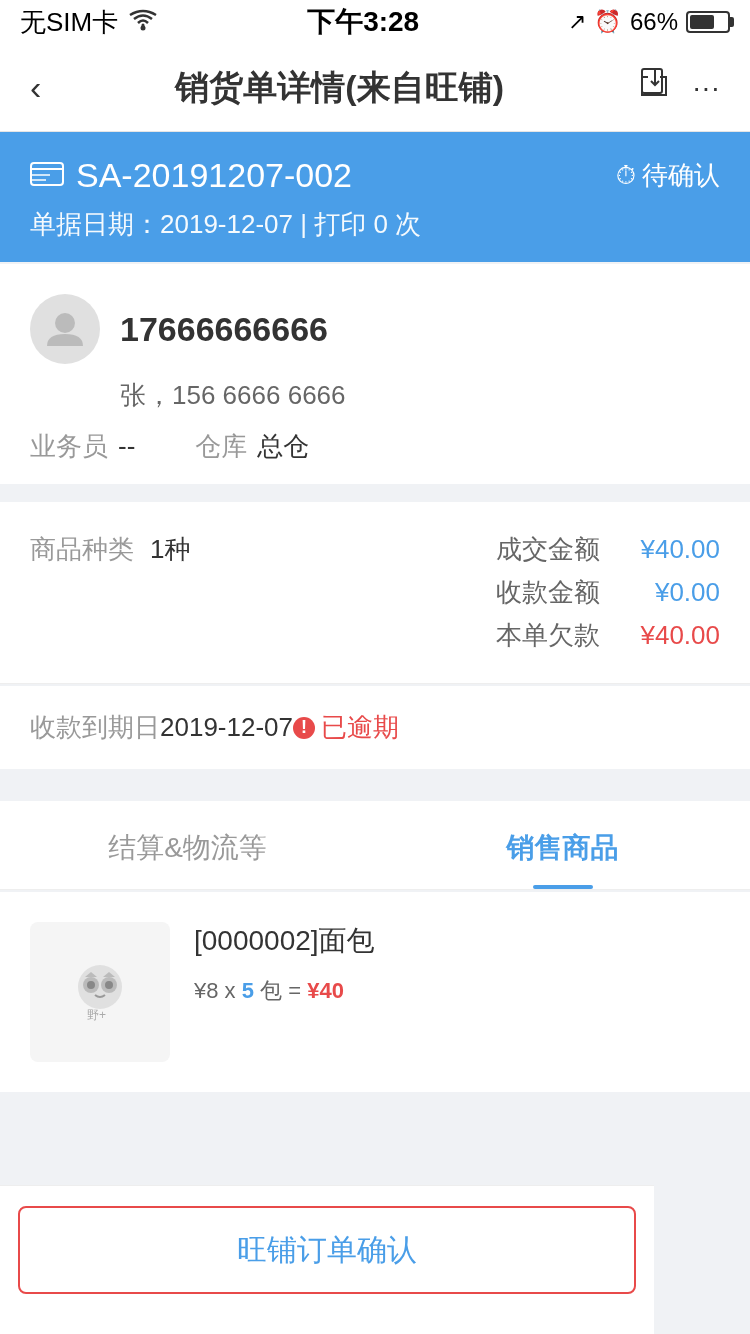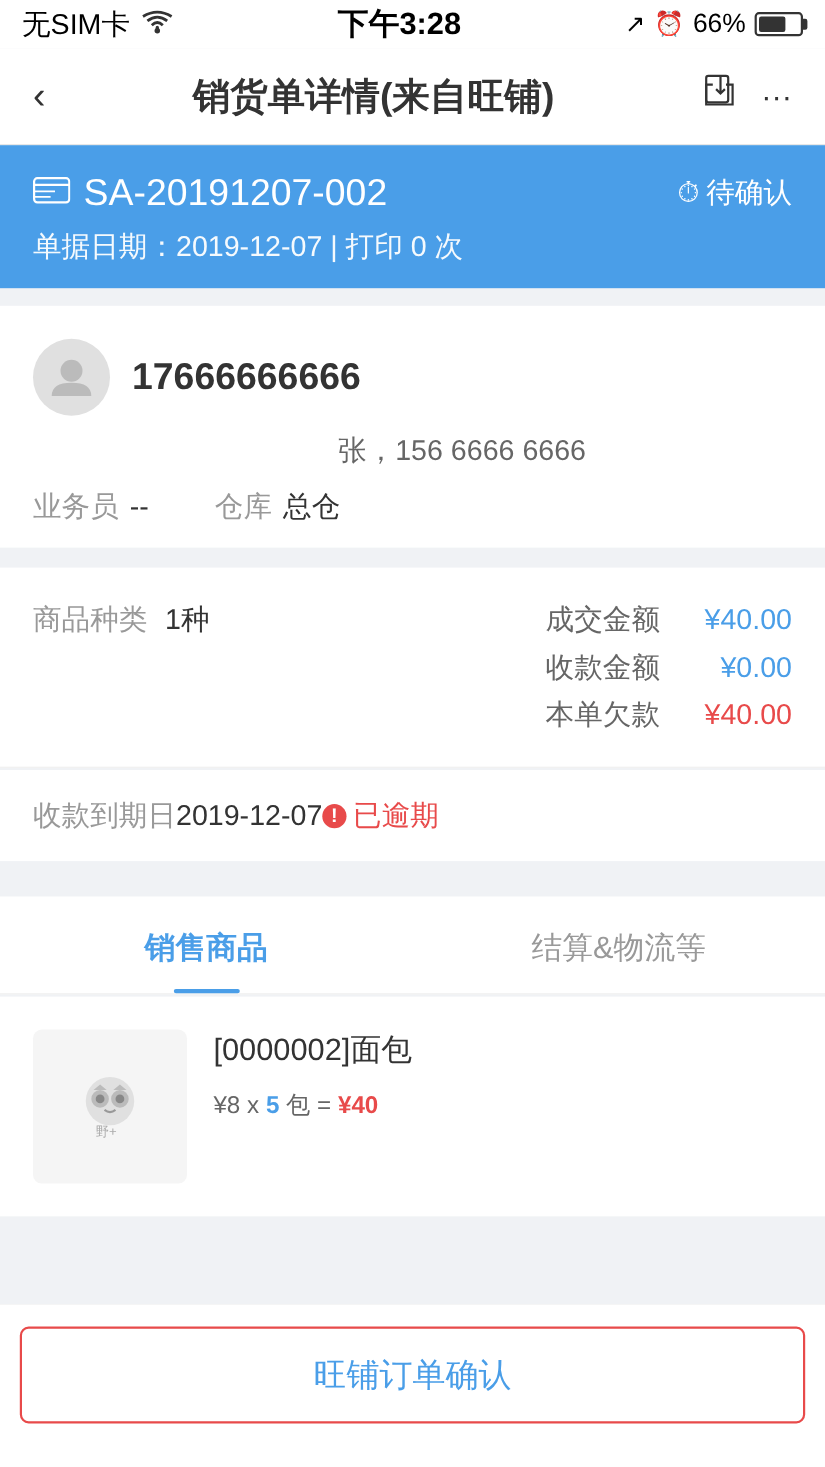--- a/index.html
+++ b/index.html
@@ -83,22 +83,21 @@
     .order-date {
       font-size: 26px;
       color: #fff;
       opacity: 0.95;
     }
 
     
     .customer-section {
       background: #fff;
       padding: 30px 30px 20px;
-      margin-top: 16px;
-      text-align: center;
+      margin-top: 2px;
     }
     .customer-top {
       display: flex;
       align-items: center;
       gap: 20px;
       margin-bottom: 14px;
     }
     .avatar {
       width: 70px; height: 70px;
       border-radius: 50%;
@@ -228,21 +227,21 @@
     .product-name { font-size: 28px; color: #333; margin-bottom: 16px; font-weight: 500; }
     .product-price { font-size: 22px; color: #666; }
     .product-price .highlight { color: #4a9ee8; font-weight: 600; }
     .product-price .total { color: #e84a4a; font-weight: 700; }
 
     
     .bottom-button-container {
       position: fixed;
       bottom: 0;
       left: 0;
-      width: 750px;
+      width: 654px;
       background: #fff;
       padding: 20px 18px 40px;
       border-top: 1px solid #eee;
     }
     .confirm-button {
       width: 100%;
       height: 88px;
       border: 2px solid #e84a4a;
       border-radius: 8px;
       background: #fff;
@@ -375,25 +374,25 @@
   <span class="due-value">2019-12-07</span>
   <div class="overdue-badge">
     <span class="overdue-dot">!</span>
     <span>已逾期</span>
   </div>
 </div>
 
 <div class="divider"></div>
 
 <div class="tabs-section">
+  <div class="tab">
+    <span>结算&amp;物流等</span>
+  </div>
   <div class="tab active">
     <span>销售商品</span>
-  </div>
-  <div class="tab">
-    <span>结算&amp;物流等</span>
   </div>
 </div>
 
 <div class="product-section">
   <div class="product-image">
     <svg viewBox="0 0 90 70" fill="none" xmlns="http://www.w3.org/2000/svg">
 
       <circle cx="45" cy="30" r="22" fill="#e0e0e0"></circle>
       <circle cx="36" cy="28" r="8" fill="#bbb"></circle>
       <circle cx="54" cy="28" r="8" fill="#bbb"></circle>

